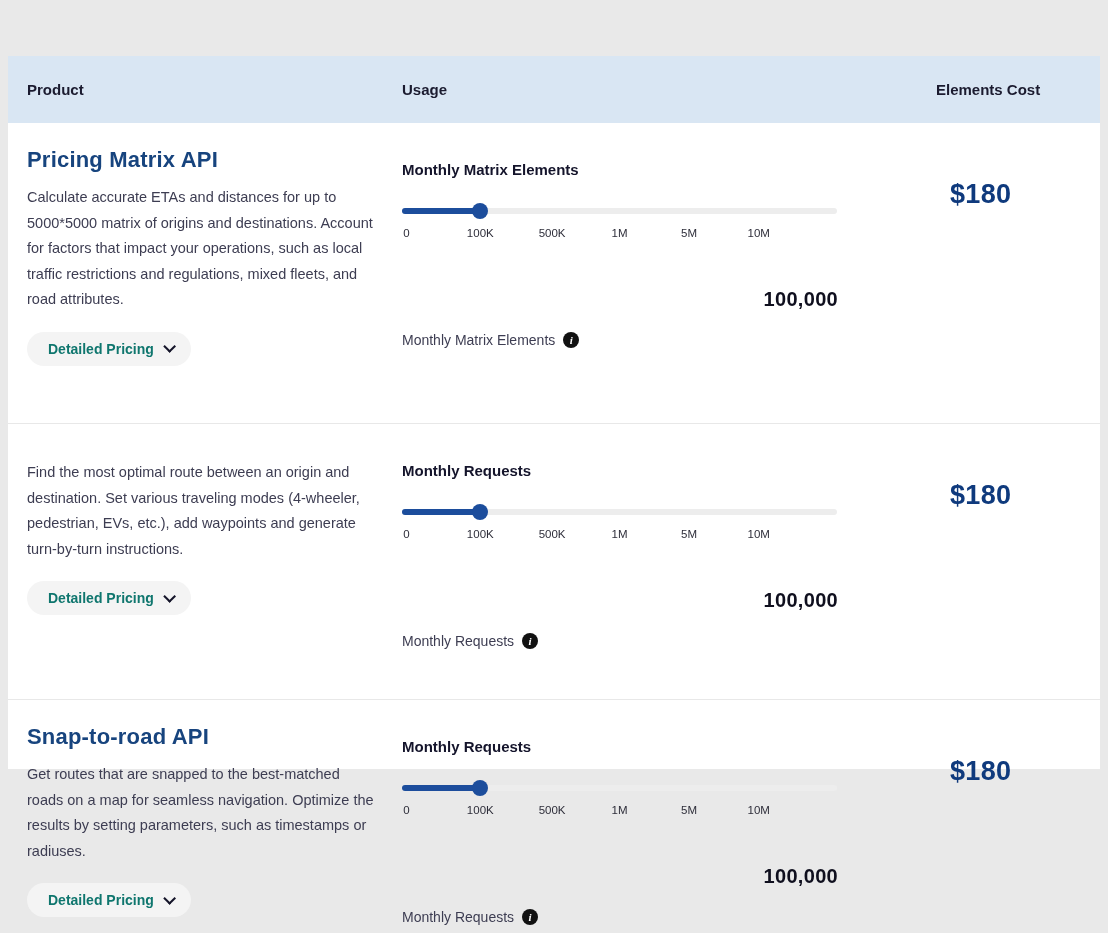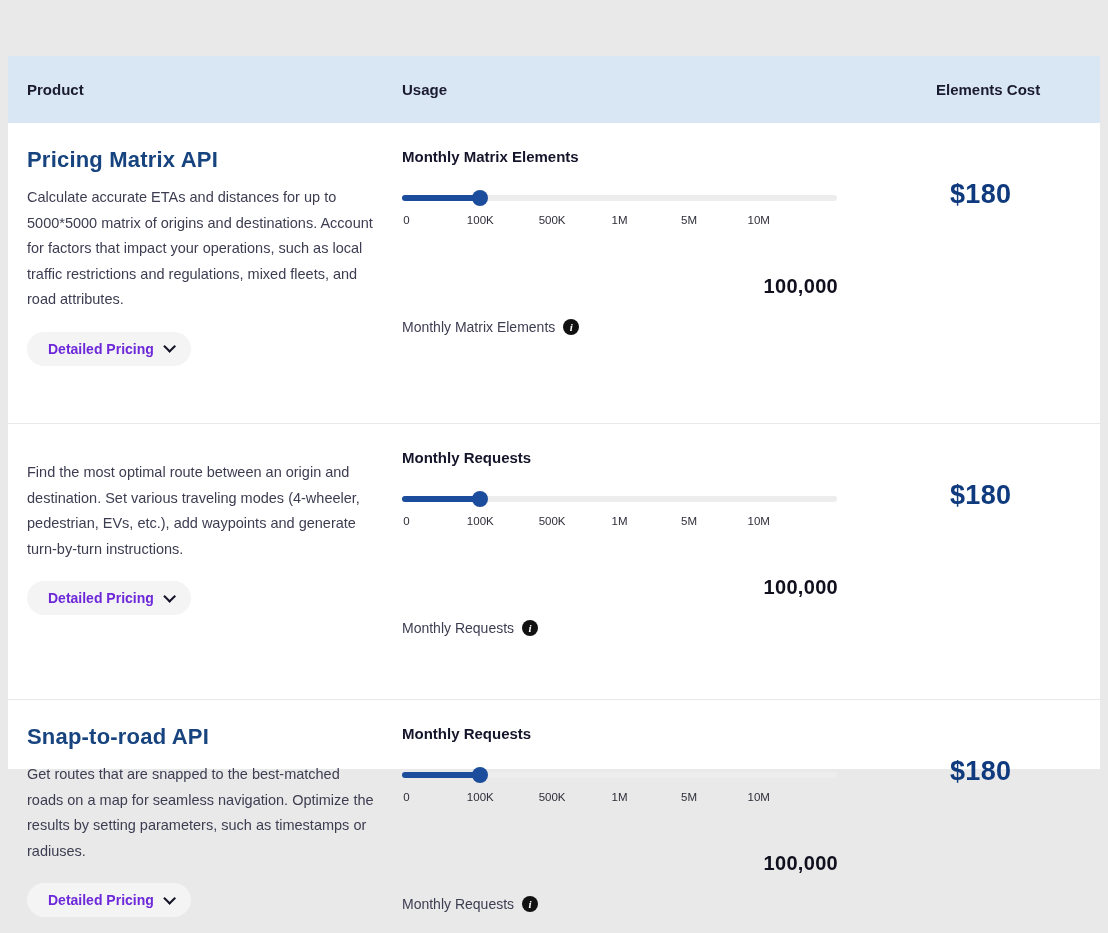--- a/index.html
+++ b/index.html
@@ -58,32 +58,32 @@
     display: inline-flex;
     align-items: center;
     gap: 9px;
     background: #f4f4f4;
     border: none;
     border-radius: 17px;
     padding: 9px 19px 9px 21px;
     font-family: inherit;
     font-size: 14px;
     font-weight: 700;
-    color: #6d28d9;
+    color: #0f766e;
     cursor: pointer;
   }
   .chevron {
     width: 9px; height: 9px;
     border-right: 2px solid #141429;
     border-bottom: 2px solid #141429;
     transform: rotate(45deg) translateY(-3px);
     display: inline-block;
   }
   
-  .usage-cell { padding-top: 25px; }
+  .usage-cell { padding-top: 38px; }
   .usage-label {
     font-size: 15px;
     font-weight: 700;
     color: #14142b;
   }
   .slider {
     position: relative;
     margin-top: 30px;
     width: 435px;
     height: 40px;

